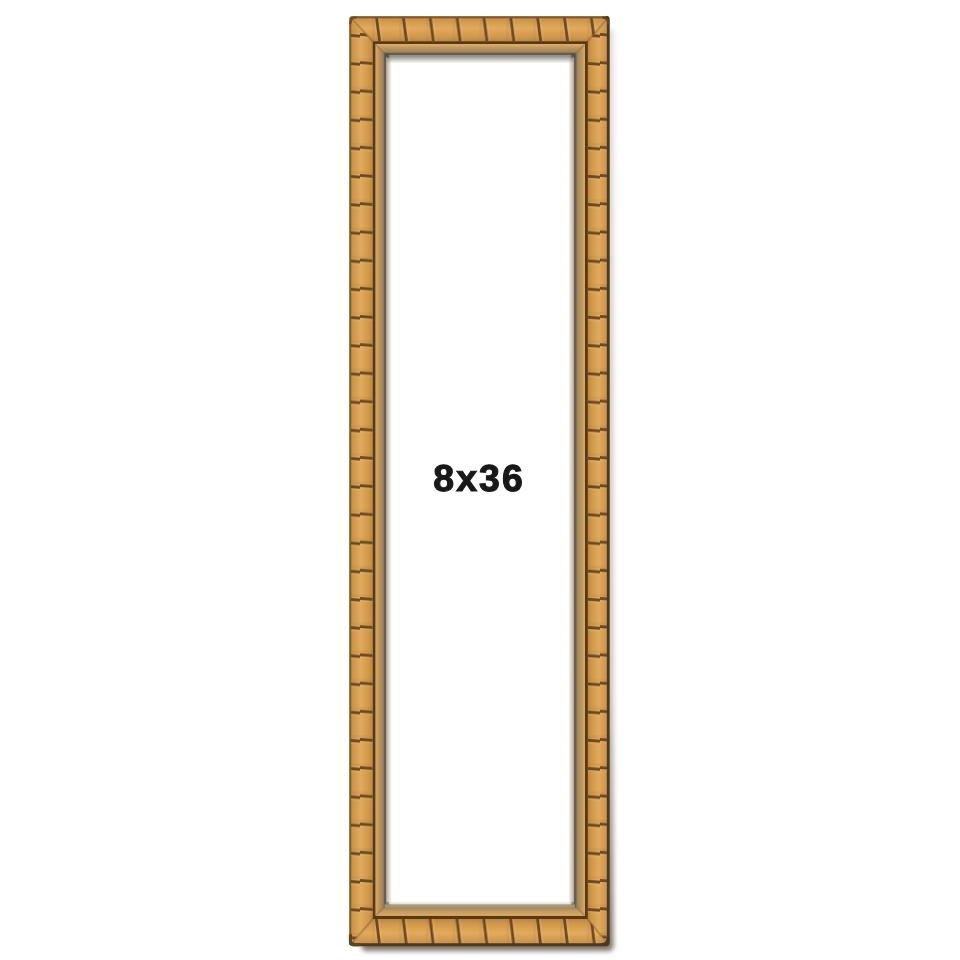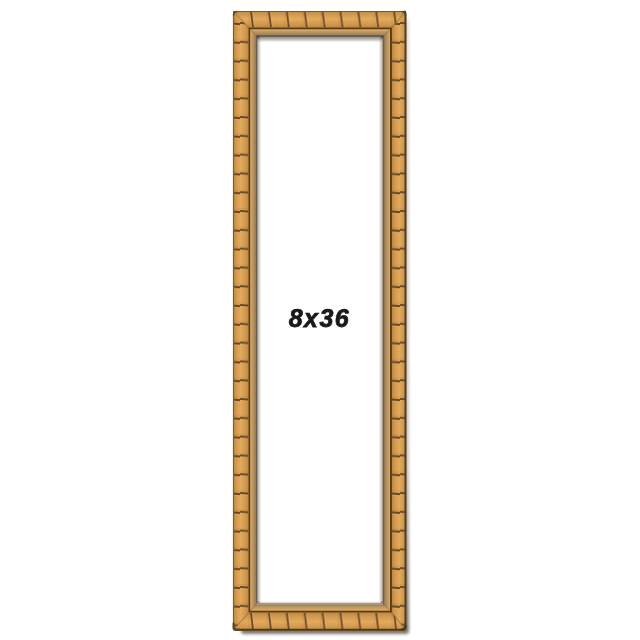--- a/index.html
+++ b/index.html
@@ -1,16 +1,16 @@
 <!DOCTYPE html>
 <html><head>
 <meta charset="utf-8">
 <style>
   html,body{margin:0;padding:0;background:#ffffff;}
-  .page{width:623px;height:640px;position:relative;font-family:"Liberation Sans",sans-serif;font-style:italic;}
+  .page{width:623px;height:640px;position:relative;font-family:"Liberation Sans",sans-serif;}
 </style>
 </head>
 <body>
 <div class="page">
 <svg width="640" height="640" viewBox="0 0 640 640" xmlns="http://www.w3.org/2000/svg">
 <defs>
 
   <linearGradient id="bandL" x1="233" y1="0" x2="248.5" y2="0" gradientUnits="userSpaceOnUse">
     <stop offset="0" stop-color="#9e702c"></stop>
     <stop offset="0.1" stop-color="#c9934a"></stop>

